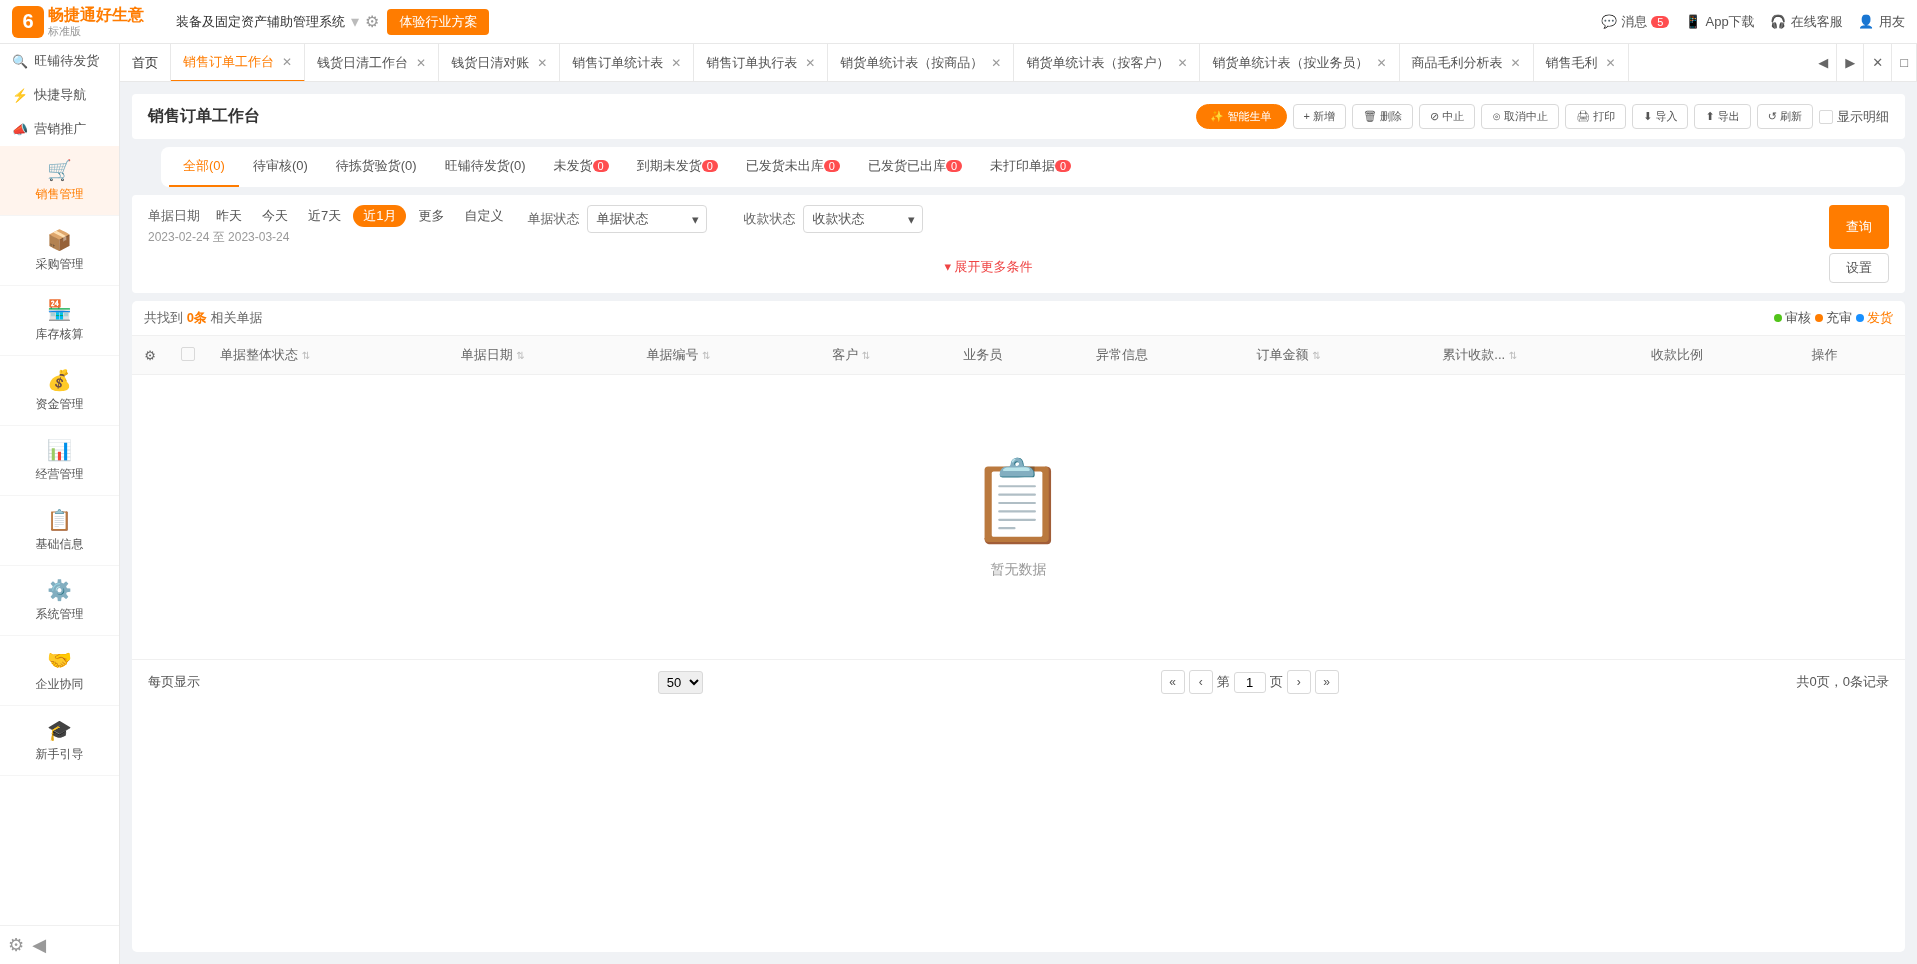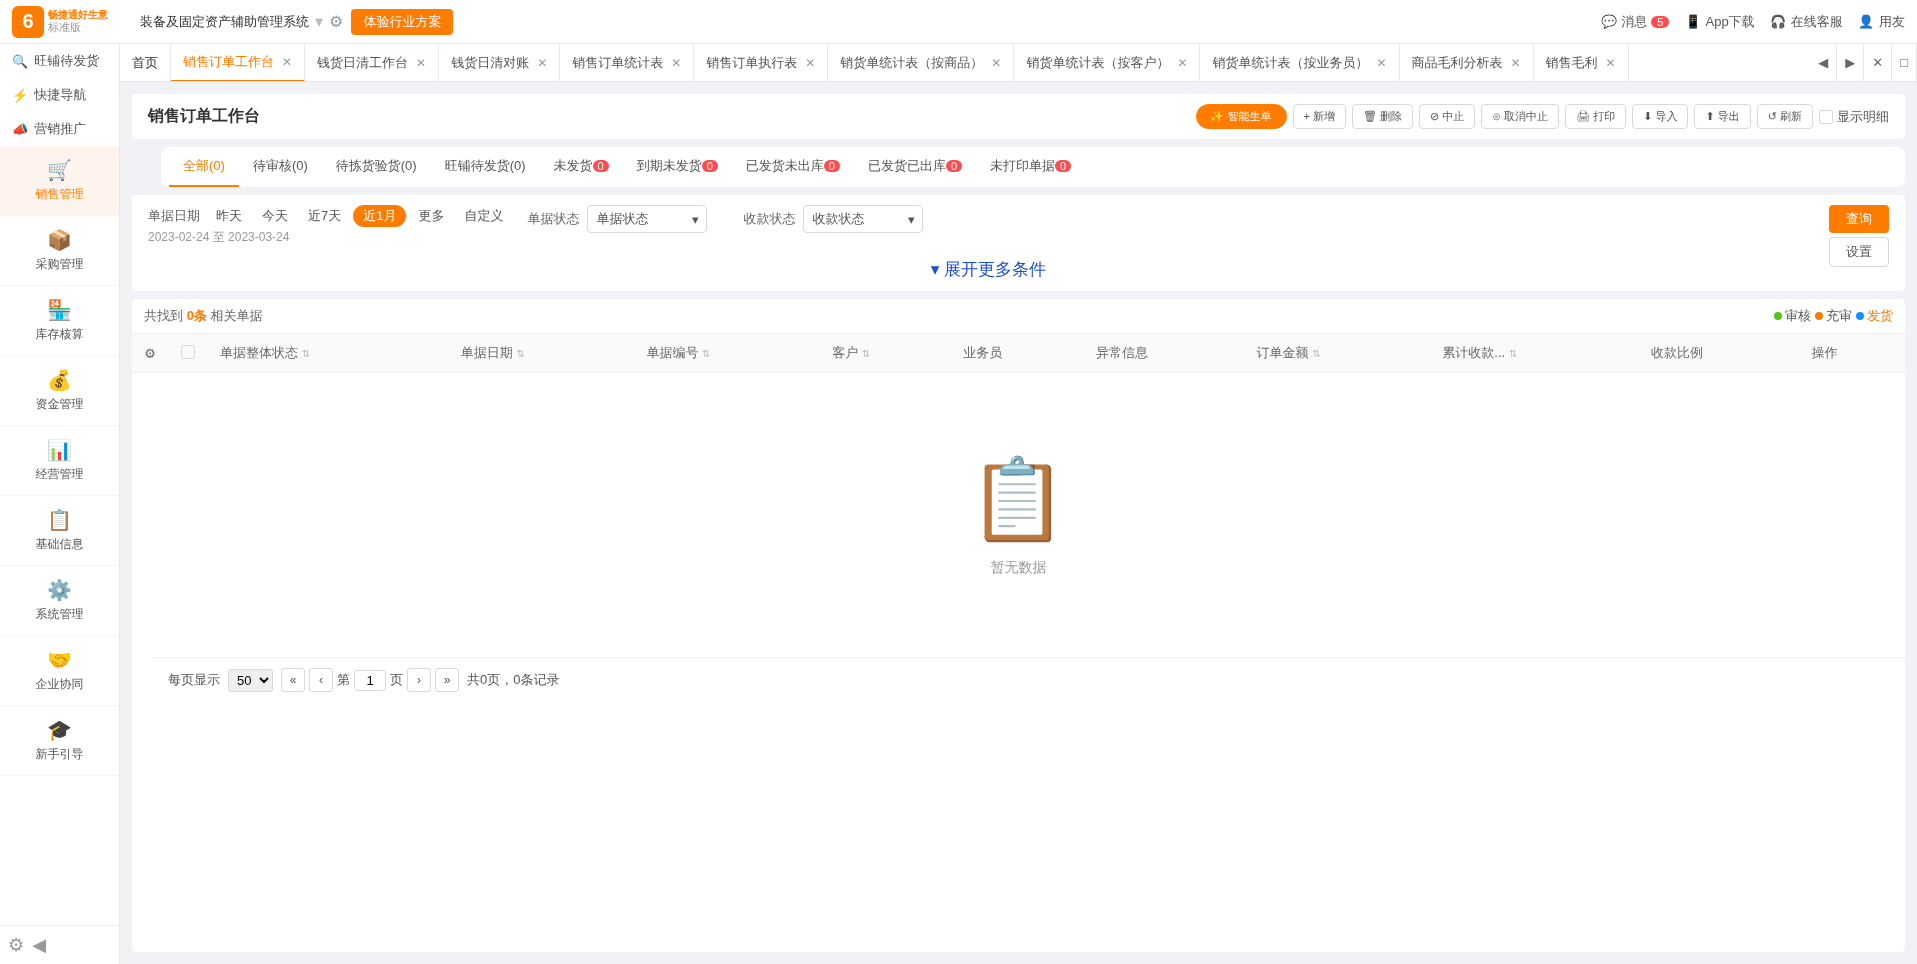--- a/index.html
+++ b/index.html
@@ -4,21 +4,21 @@
   <style>
     * { box-sizing: border-box; margin: 0; padding: 0; font-family: 'Microsoft YaHei', '微软雅黑', Arial, sans-serif; }
     body { display: flex; flex-direction: column; height: 964px; width: 1917px; overflow: hidden; background: #f5f5f5; font-size: 13px; }
 
     
     .top-bar { height: 44px; background: #fff; display: flex; align-items: center; padding: 0 12px; border-bottom: 1px solid #e8e8e8; justify-content: space-between; }
     .top-bar-left { display: flex; align-items: center; gap: 8px; }
     .logo-area { display: flex; align-items: center; gap: 4px; }
     .logo-icon { width: 32px; height: 32px; background: #ff7c00; border-radius: 6px; display: flex; align-items: center; justify-content: center; color: white; font-size: 18px; font-weight: bold; }
     .logo-text { font-size: 12px; color: #333; line-height: 1.2; }
-    .logo-text .main { font-size: 10px; color: #ff7c00; font-weight: bold; }
+    .logo-text .main { font-size: 16px; color: #ff7c00; font-weight: bold; }
     .logo-text .sub { color: #999; font-size: 11px; }
     .system-title { display: flex; align-items: center; gap: 6px; margin-left: 24px; font-size: 13px; color: #333; }
     .industry-btn { background: #ff7c00; color: white; border: none; border-radius: 4px; padding: 4px 12px; font-size: 13px; cursor: pointer; }
     .top-bar-right { display: flex; align-items: center; gap: 16px; font-size: 13px; color: #555; }
     .top-bar-right .item { display: flex; align-items: center; gap: 4px; cursor: pointer; }
     .badge { background: #ff4d4f; color: white; border-radius: 10px; padding: 0 5px; font-size: 11px; min-width: 18px; text-align: center; }
 
     
     .main-layout { display: flex; flex: 1; overflow: hidden; }
 
@@ -57,23 +57,23 @@
     .sub-tab .badge-red { background: #ff4d4f; color: white; border-radius: 10px; padding: 0 5px; font-size: 11px; }
 
     
     .filter-area { background: #fff; padding: 10px 16px; border-radius: 4px; }
     .filter-label { color: #666; font-size: 13px; white-space: nowrap; }
     .filter-options { display: flex; gap: 4px; align-items: center; }
     .filter-opt { padding: 2px 8px; border-radius: 3px; cursor: pointer; font-size: 13px; color: #555; }
     .filter-opt.active { background: #ff7c00; color: white; border-radius: 12px; padding: 2px 10px; }
     .filter-date { color: #999; font-size: 12px; margin-top: 2px; }
     .select-input { border: 1px solid #d9d9d9; border-radius: 4px; padding: 4px 8px; font-size: 13px; color: #555; min-width: 150px; display: flex; align-items: center; justify-content: space-between; cursor: pointer; }
-    .expand-btn { color: #1d4ed8; cursor: pointer; font-size: 17px; display: flex; align-items: center; gap: 4px; }
+    .expand-btn { color: #ef4444; cursor: pointer; font-size: 13px; display: flex; align-items: center; gap: 4px; }
     .filter-actions { display: flex; flex-direction: column; gap: 4px; margin-left: auto; }
-    .btn-query { background: #ff7c00; color: white; border: none; border-radius: 4px; padding: 5px 16px; font-size: 13px; cursor: pointer; }
+    .btn-query { background: #ff7c00; color: white; border: none; border-radius: 4px; padding: 13px 16px; font-size: 13px; cursor: pointer; }
     .btn-set { background: #fff; color: #555; border: 1px solid #d9d9d9; border-radius: 4px; padding: 5px 16px; font-size: 13px; cursor: pointer; }
 
     
     .table-area { background: #fff; border-radius: 5px; flex: 1; display: flex; flex-direction: column; }
     .table-header-bar { display: flex; align-items: center; justify-content: space-between; padding: 8px 12px; border-bottom: 1px solid #f0f0f0; }
     .record-count { font-size: 13px; color: #666; }
     .record-count .highlight { color: #ff7c00; font-weight: bold; }
     .table-actions { display: flex; gap: 4px; }
     .table-action-btn { display: flex; align-items: center; gap: 3px; font-size: 13px; color: #555; cursor: pointer; }
     .table-action-btn.orange { color: #ff7c00; }
@@ -89,21 +89,21 @@
     .data-table .checkbox-col { width: 40px; text-align: center; }
     .data-table .settings-col { width: 36px; text-align: center; }
     .sort-icon { color: #bbb; font-size: 10px; }
 
     
     .empty-state { display: flex; flex-direction: column; align-items: center; justify-content: center; padding: 80px 0; color: #999; }
     .empty-icon { font-size: 80px; margin-bottom: 12px; color: #f5a76c; }
     .empty-text { font-size: 14px; color: #999; }
 
     
-    .table-footer { display: flex; align-items: center; justify-content: flex-start; padding: 10px 16px; border-top: 1px solid #f0f0f0; gap: 8px; font-size: 13px; color: #555; margin-left: 20px; }
+    .table-footer { display: flex; align-items: center; justify-content: space-between; padding: 10px 16px; border-top: 1px solid #f0f0f0; gap: 8px; font-size: 13px; color: #555; }
     .pagination { display: flex; align-items: center; gap: 4px; }
     .page-btn { width: 24px; height: 24px; display: flex; align-items: center; justify-content: center; border: 1px solid #d9d9d9; border-radius: 3px; cursor: pointer; color: #555; background: #fff; font-size: 12px; }
     .page-input { border: 1px solid #d9d9d9; border-radius: 3px; width: 32px; text-align: center; padding: 2px; font-size: 13px; }
     .page-select { border: 1px solid #d9d9d9; border-radius: 3px; padding: 2px 4px; font-size: 13px; }
 
     
     .scroll-area { overflow-x: auto; }
     .scroll-area::-webkit-scrollbar { height: 6px; }
     .scroll-area::-webkit-scrollbar-track { background: #f0f0f0; }
     .scroll-area::-webkit-scrollbar-thumb { background: #ccc; border-radius: 3px; }

